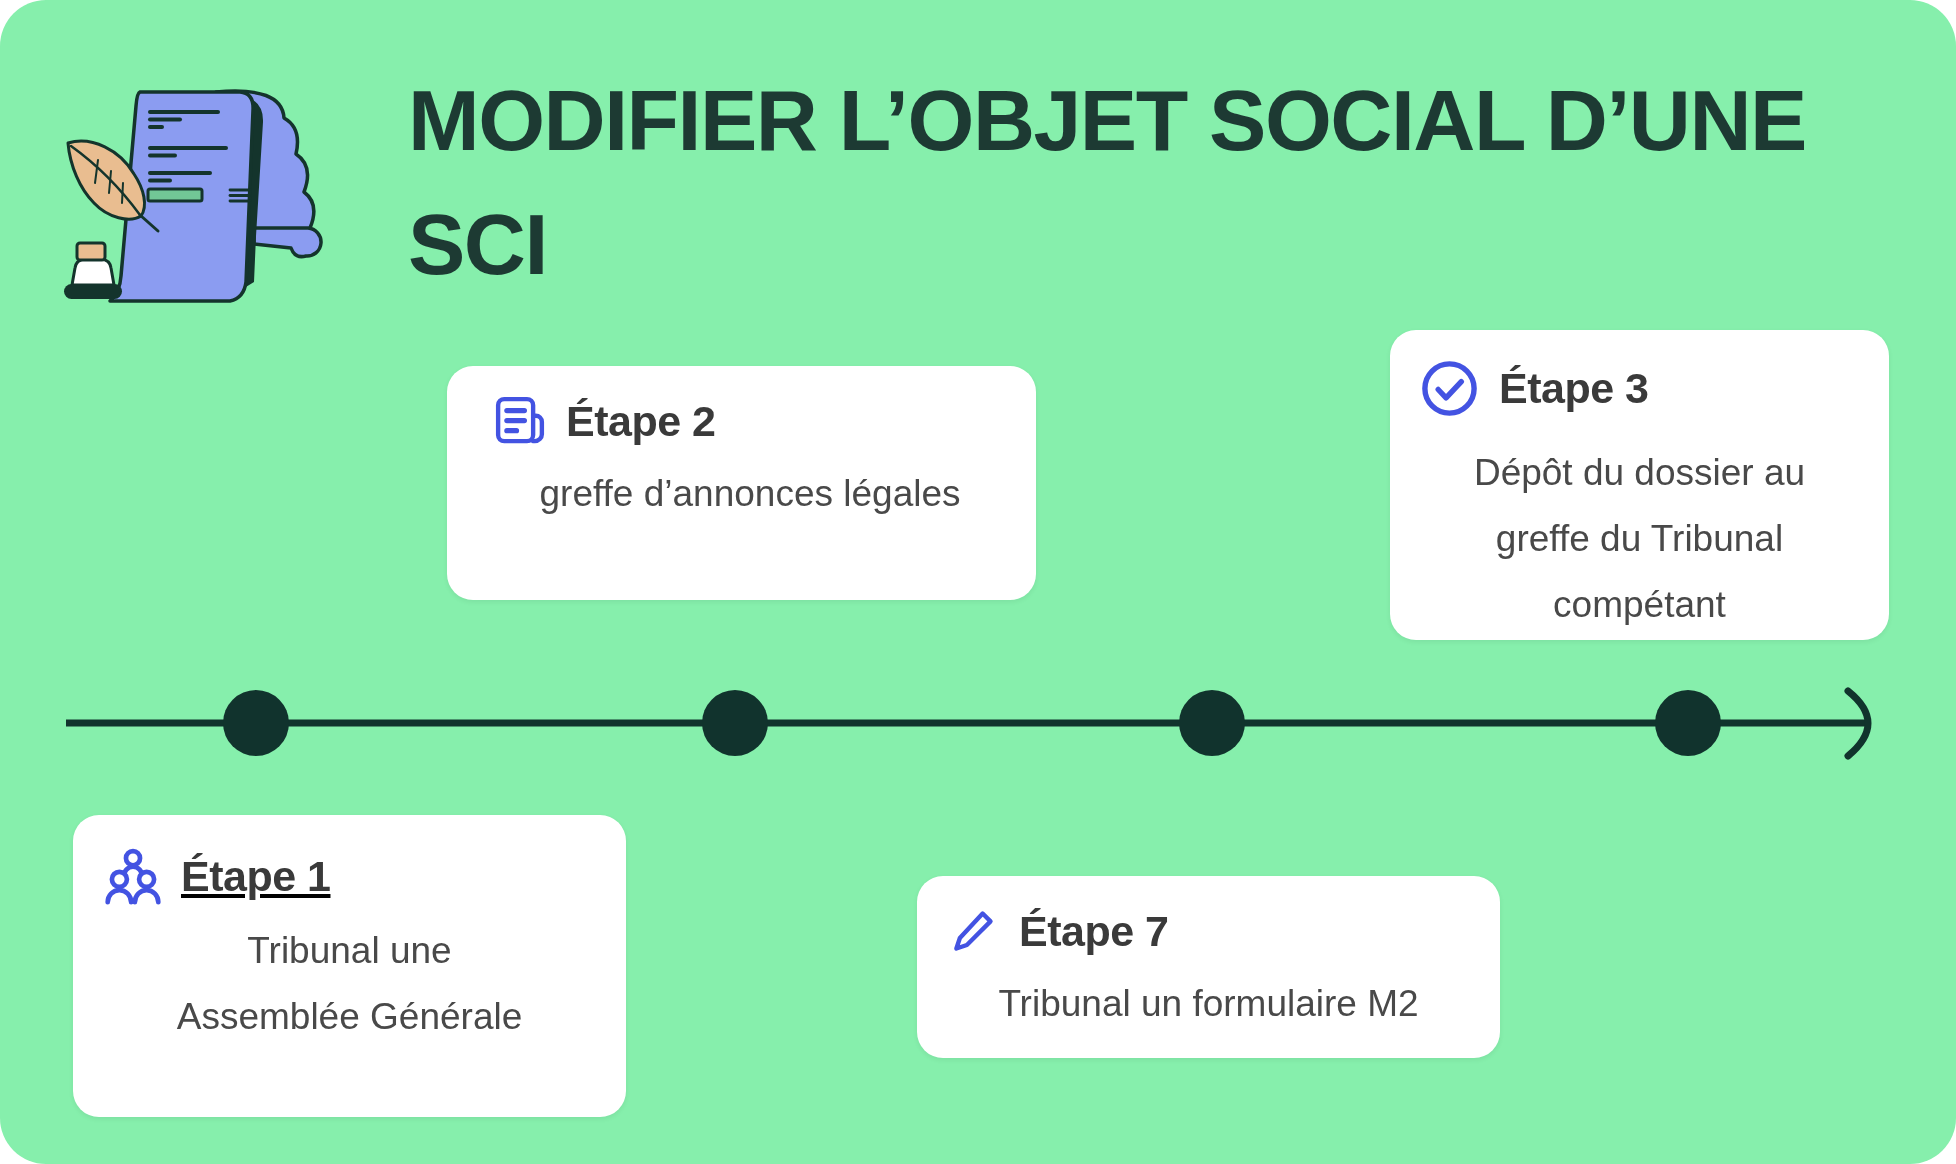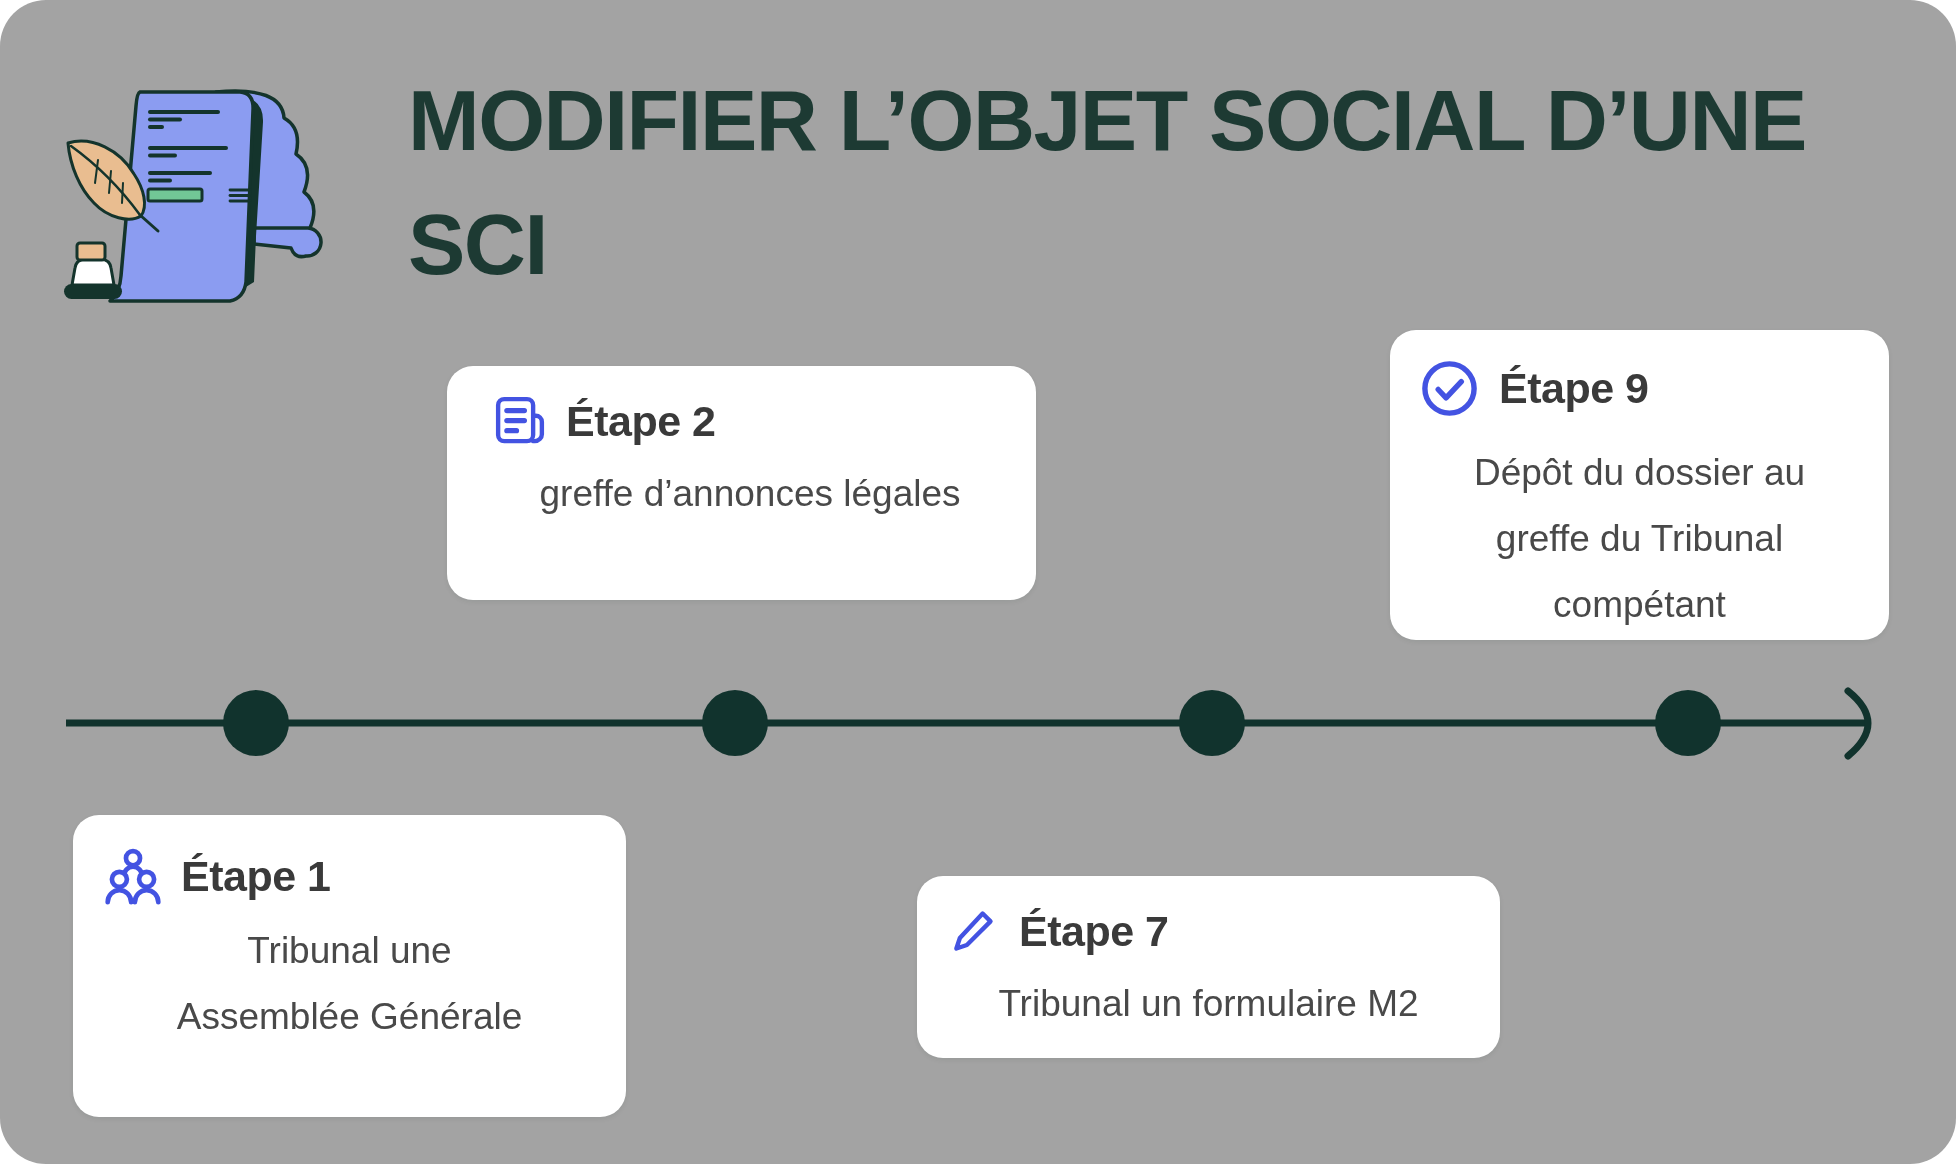--- a/index.html
+++ b/index.html
@@ -6,21 +6,21 @@
   body{
     width:1956px;height:1164px;
     background:#ffffff;
     position:relative;
     overflow:hidden;
     font-family:"Liberation Sans", sans-serif;
   }
   .panel{
     position:absolute;left:0;top:0;
     width:1956px;height:1164px;
-    background:#a3a3a3;
+    background:#86efac;
     border-radius:46px;
   }
   
   .illustration{
     position:absolute;left:58px;top:86px;
     width:270px;height:234px;
   }
   
   .title{
     position:absolute;left:408px;top:58px;width:1500px;
@@ -44,21 +44,21 @@
     box-shadow:0 2px 5px rgba(20,40,35,0.07);
   }
   .card-1{left:73px;top:815px;width:553px;height:302px;}
   .card-2{left:447px;top:366px;width:572px;height:234px;padding-left:17px;}
   .card-3{left:917px;top:876px;width:583px;height:182px;}
   .card-4{left:1390px;top:330px;width:499px;height:310px;}
   .card-head{
     display:flex;align-items:center;gap:18px;
     padding:27px 0 0 28px;
   }
-  .card-1 .card-head{padding-top:31px;padding-left:30px;}
+  .card-1 .card-head{padding-top:31px;padding-left:30px;text-decoration:underline;}
   .step-icon{width:56px;height:56px;flex:0 0 auto;}
   .card-1 .step-icon{width:60px;height:60px;}
   .card-4 .step-icon{width:63px;height:63px;}
   .step-icon svg{width:100%;height:100%;display:block;}
   .step-label{
     font-size:43px;font-weight:700;color:#3a3a3a;letter-spacing:-0.5px;
   }
   .card-body{
     margin-top:12px;
     text-align:center;
@@ -186,21 +186,21 @@
   </div>
 
   <div class="card card-4">
     <div class="card-head">
       <span class="step-icon">
         <svg viewBox="0 0 64 64" fill="none" stroke="#4353e2" stroke-width="5.5" stroke-linecap="round" stroke-linejoin="round">
           <circle cx="32" cy="32" r="25"></circle>
           <path d="M20.5,33 l8,8.5 L44,25"></path>
         </svg>
       </span>
-      <span class="step-label">Étape 9</span>
+      <span class="step-label">Étape 3</span>
     </div>
     <div class="card-body">
       <div>Dépôt du dossier au</div>
       <div>greffe du Tribunal</div>
       <div>compétant</div>
     </div>
   </div>
 
 </div>
 

